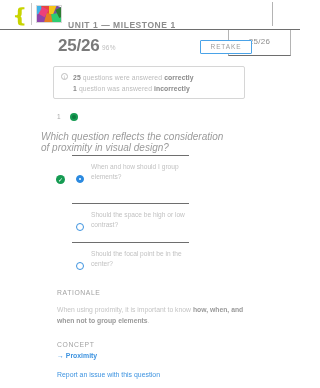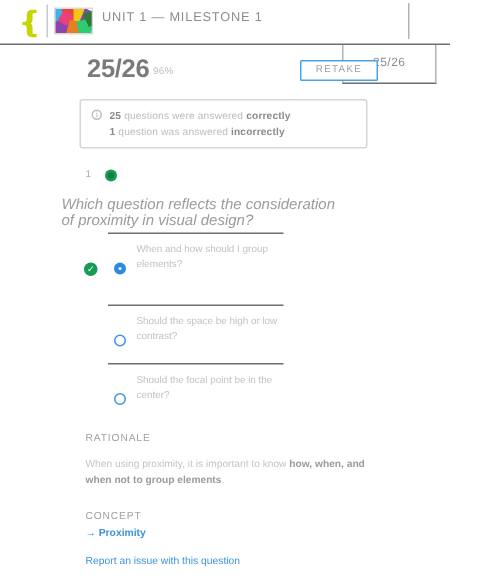--- a/index.html
+++ b/index.html
@@ -61,25 +61,25 @@
   .ct3 { left: 12px; top: -2px; width: 9px;  height: 10px; background: #f5c518; }
   .ct4 { left: 17px; top: 1px;  width: 10px; height: 12px; background: #7b4fa3; transform: rotate(22deg); }
   .ct5 { left: -1px; top: 7px;  width: 12px; height: 11px; background: #8e44ad; transform: rotate(-20deg); }
   .ct6 { left: 8px;  top: 8px;  width: 10px; height: 11px; background: #e67e22; transform: rotate(14deg); }
   .ct7 { left: 15px; top: 7px;  width: 12px; height: 12px; background: #2ecc71; transform: rotate(-10deg); }
   .ct8 { left: 3px;  top: 2px;  width: 7px;  height: 8px;  background: #ec407a; transform: rotate(30deg); }
   .ct9 { left: 20px; top: 2px;  width: 7px;  height: 9px;  background: #2e7d32; transform: rotate(-25deg); }
 
   .unit-title {
     position: absolute;
-    left: 68px; top: 6px;
+    left: 68px; top: 20px;
     font-size: 8.5px;
     letter-spacing: 0.55px;
     color: #8d8d8d;
-    font-weight: 400;
+    font-weight: 700;
     white-space: nowrap;
   }
   .topbar-rule-right {
     position: absolute;
     left: 272px; top: 2px;
     width: 1px; height: 24px;
     background: #b4b4b4;
   }
 
   

